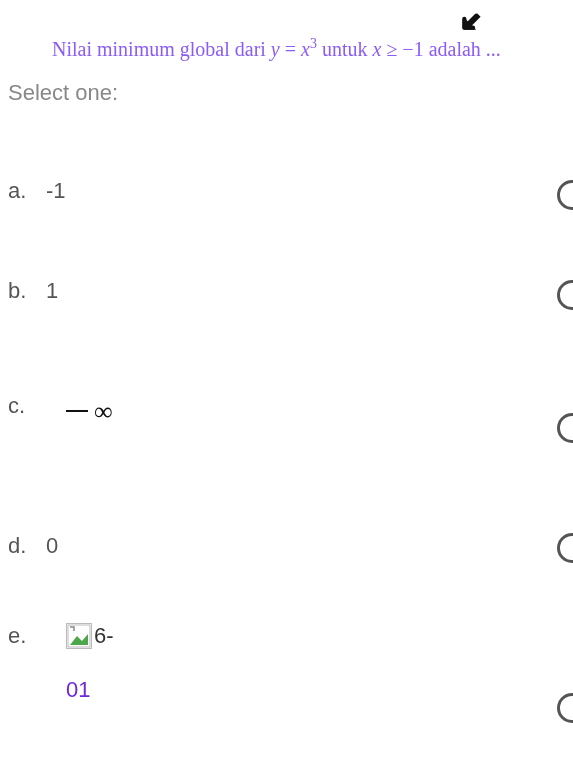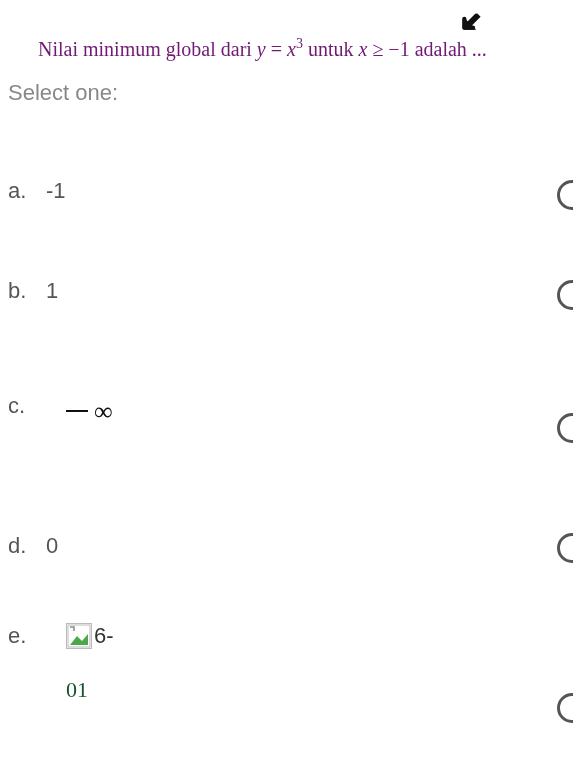--- a/index.html
+++ b/index.html
@@ -13,25 +13,25 @@
     position: relative;
   }
   .arrow-wrap {
     position: absolute;
     top: 6px;
     left: 460px;
   }
   .question-wrap {
     position: absolute;
     top: 36px;
-    left: 38px;
+    left: 52px;
     right: 0;
     font-family: "Times New Roman", serif;
     font-size: 20px;
-    color: #701a75;
+    color: #8b5cf6;
     white-space: nowrap;
   }
   .question-wrap .expr { font-style: italic; }
   .question-wrap sup { font-size: 0.7em; font-style: normal; }
   .select-one {
     position: absolute;
     top: 80px;
     left: 8px;
     font-size: 22px;
     color: #888;
@@ -89,21 +89,21 @@
     left: 3px; top: 3px;
     width: 6px; height: 6px;
     border: 2px solid #4aa84a;
     border-bottom: none;
     border-right: none;
     transform: rotate(-45deg);
     opacity: 0;
   }
   .broken-img svg { position: absolute; inset: 0; }
   .broken-txt { font-size: 22px; color: #333; }
-  .broken-line2 { margin-top: 28px; font-size: 22px; color: #14532d; padding-left: 0; font-family: Liberation Serif, serif; }
+  .broken-line2 { margin-top: 28px; font-size: 22px; color: #6d28d9; padding-left: 0; }
   .radio-edge {
     position: absolute;
     right: 0;
     width: 10px;
     height: 32px;
   }
   .radio-edge::before {
     content: "";
     position: absolute;
     right: -14px;

